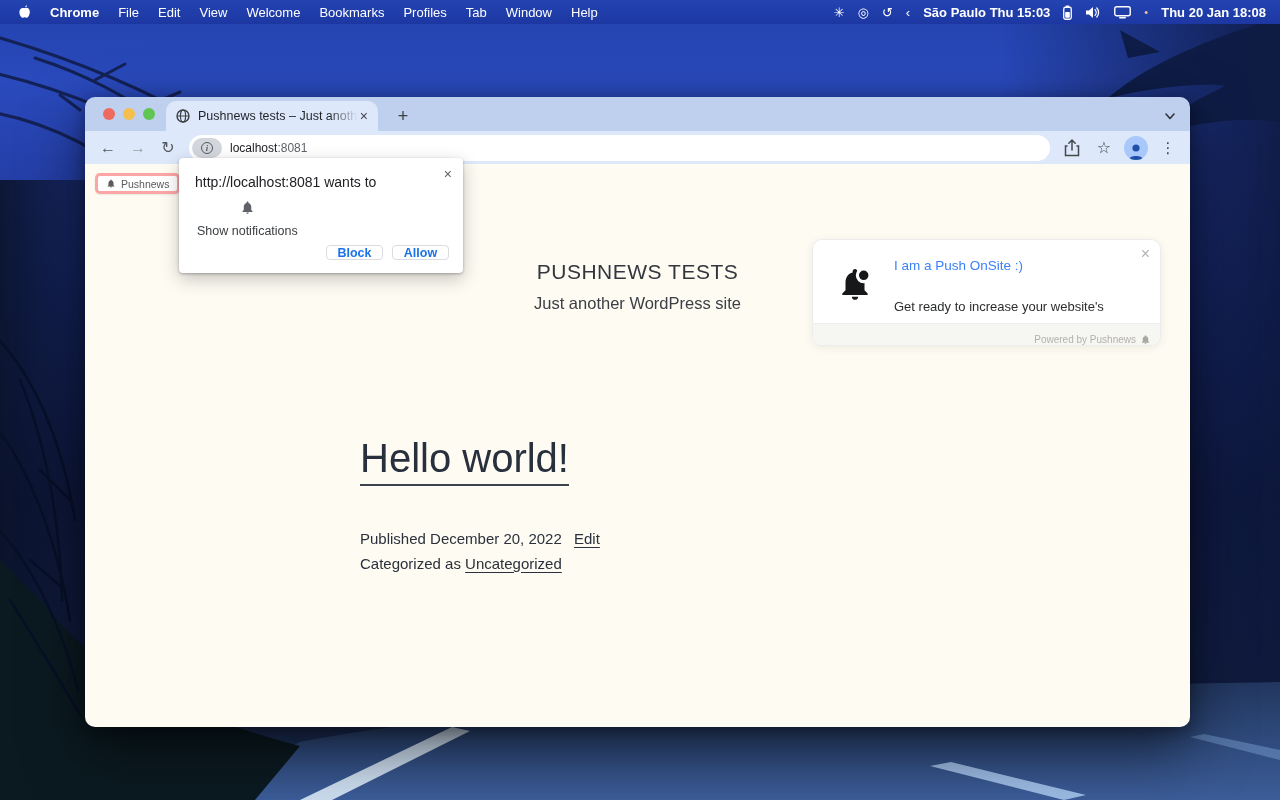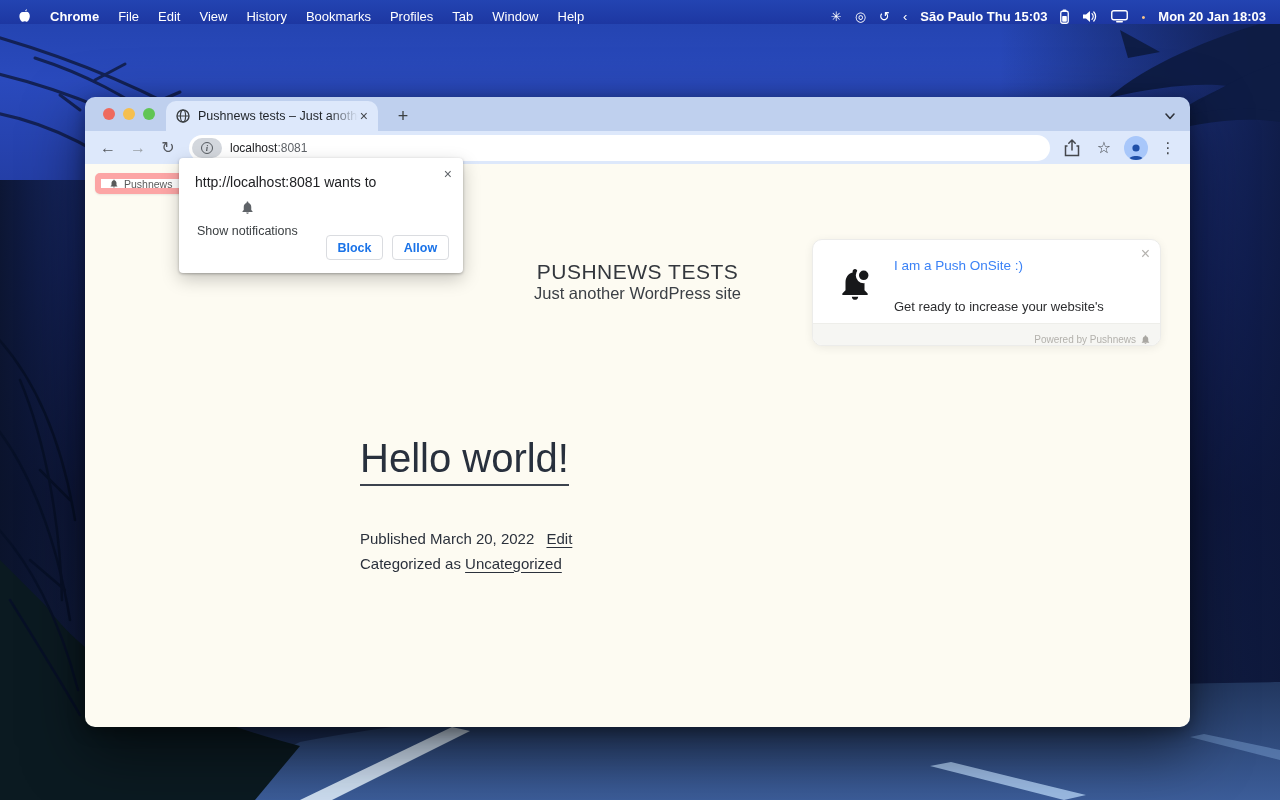--- a/index.html
+++ b/index.html
@@ -5,21 +5,21 @@
   * { margin:0; padding:0; box-sizing:border-box; }
   html,body { width:1280px; height:800px; overflow:hidden; font-family:"Liberation Sans","DejaVu Sans",sans-serif; }
   body { position:relative; background:#16234f; }
 
   
   #wallpaper { position:absolute; inset:0; width:1280px; height:800px; }
 
   
   .menubar { position:absolute; top:0; left:0; width:1280px; height:24px;
     background:linear-gradient(180deg,#2344b2,#1d37a2); color:#fff;
-    display:flex; align-items:flex-end; justify-content:space-between;
+    display:flex; align-items:center; justify-content:space-between;
     font-size:13px; z-index:30; }
   .menubar-left { display:flex; align-items:center; gap:19px; padding-left:18px; }
   .menubar-left .mb-item { cursor:default; white-space:nowrap; }
   .mb-app { font-weight:700; }
   .menubar-right { display:flex; align-items:center; gap:13px; padding-right:14px; }
   .mb-glyph { font-size:13px; line-height:1; }
   .mb-clock, .mb-date { font-size:13px; white-space:nowrap;font-weight:bold; }
   .status-dot { color:#f6c489; font-size:11px; }
 
   
@@ -58,44 +58,44 @@
   .toolbar-right { display:flex; align-items:center; gap:8px; }
   .tb-icon { width:24px; height:24px; display:flex; align-items:center; justify-content:center;
     color:#44474c; font-size:16px; }
   .avatar { width:24px; height:24px; border-radius:50%; background:#a8c7fa; display:flex; align-items:flex-end; justify-content:center; overflow:hidden; }
   .dots { font-size:15px; color:#44474c; letter-spacing:0; }
 
   
   .page { position:relative; height:563px; background:#fdfbf2; }
 
   .pn-badge { position:absolute; left:10px; top:9px; height:21px; background:#fff;
-    border:6px solid #fca5a5; border-radius:5px; box-shadow:0 1px 2px rgba(0,0,0,.08);
+    border:3px solid #fca5a5; border-radius:5px; box-shadow:0 1px 2px rgba(0,0,0,.08);
     display:flex; align-items:center; gap:5px; padding:0 8px; font-size:10.5px; color:#5a5a5a; }
 
   .site-header { position:absolute; top:96px; left:0; width:100%; text-align:center; color:#30353b; }
   .site-title { font-size:21px; font-weight:400; letter-spacing:.5px; color:#33373d; }
-  .site-tagline { font-size:16.5px; color:#3c4046; }
+  .site-tagline { font-size:16.5px; margin-top:10px; color:#3c4046; }
 
   .post { position:absolute; left:275px; top:272px; width:560px; color:#28303d; }
   .post-title { font-size:40px; font-weight:400; color:#28303d; }
   .post-title .u { display:inline-block; border-bottom:2px solid #3c434e; padding-bottom:3px; cursor:pointer; }
   .post-body { margin-top:40px; font-size:17px; line-height:30px; color:#2b313c; }
   .post-meta { margin-top:41px; font-size:15px; line-height:24.5px; color:#2b313c; }
   .meta-link { color:#2b313c; text-decoration:underline; text-underline-offset:3px; cursor:pointer; }
   .meta-row .gap { display:inline-block; width:8px; }
 
   
   .perm-dialog { position:absolute; left:179px; top:158px; width:284px; height:115px; background:#fff;
     border-radius:4px; box-shadow:0 1px 3px rgba(0,0,0,.28), 0 6px 18px rgba(0,0,0,.22); z-index:40; }
   .perm-close { position:absolute; top:8px; right:11px; font-size:14px; color:#5f6368; cursor:pointer; }
   .perm-title { position:absolute; left:16px; top:16px; font-size:14px; color:#202124; }
   .perm-row { position:absolute; left:18px; top:42px; display:flex; align-items:center; gap:9px;
     font-size:12.5px; color:#3c4043;flex-direction:column; }
   .perm-buttons { position:absolute; right:14px; bottom:13px; display:flex; gap:9px; }
-  .perm-btn { min-width:57px; height:25px; background:#fff; border:1px solid #dadce0; border-radius:4px;
+  .perm-btn { min-width:57px; height:15px; background:#fff; border:1px solid #dadce0; border-radius:4px;
     color:#1a73e8; font-size:12.5px; font-weight:600; display:flex; align-items:center; justify-content:center;
     padding:0 10px; cursor:pointer; font-family:inherit; }
 
   
   .push-prompt { position:absolute; left:727px; top:75px; width:349px; height:107px; background:#fff;
     border:1px solid #ececea; border-radius:10px; box-shadow:0 2px 10px rgba(0,0,0,.07); z-index:20; }
   .pp-close { position:absolute; top:5px; right:10px; font-size:16px; color:#b4b2ae; cursor:pointer; }
   .pp-bell { position:absolute; left:23px; top:25px; }
   .pp-text { position:absolute; left:81px; top:18px; width:258px; }
   .pp-title { font-size:13.5px; font-weight:400; color:#3b82f6; }
@@ -177,21 +177,21 @@
     <span style="display:flex;">
       <svg width="13" height="15" viewBox="0 0 17 20" fill="#fff">
         <path d="M9.4,2.9 C9.4,1.5 10.5,0.4 11.8,0.2 C11.9,1.6 10.7,2.8 9.4,2.9 Z"></path>
         <path d="M8.6,4.1 C9,4.1 9.7,3.7 10.8,3.7 C14.1,3.7 15.6,6.6 15.6,9.3 C15.6,13 13.2,17 11.3,17 C10.3,17 9.9,16.4 8.8,16.4 C7.8,16.4 7.2,17 6.3,17 C4.4,17 1.7,13.3 1.7,9.5 C1.7,6.6 3.5,4 6.3,4 C7.3,4 8.1,4.1 8.6,4.1 Z"></path>
       </svg>
     </span>
     <span class="mb-item mb-app">Chrome</span>
     <span class="mb-item">File</span>
     <span class="mb-item">Edit</span>
     <span class="mb-item">View</span>
-    <span class="mb-item">History</span>
+    <span class="mb-item">Welcome</span>
     <span class="mb-item">Bookmarks</span>
     <span class="mb-item">Profiles</span>
     <span class="mb-item">Tab</span>
     <span class="mb-item">Window</span>
     <span class="mb-item">Help</span>
   </div>
   <div class="menubar-right">
     <span class="mb-glyph">✳</span>
     <span class="mb-glyph">◎</span>
     <span class="mb-glyph">↺</span>
@@ -210,21 +210,21 @@
         <path d="M10,3.6 A4.2,4.2 0 0 1 10,9.4 M11.8,2 A6.6,6.6 0 0 1 11.8,11" stroke="#fff" stroke-width="1.3" fill="none" stroke-linecap="round"></path>
       </svg>
     </span>
     <span style="display:flex;">
       <svg width="17" height="13" viewBox="0 0 17 13">
         <rect x="0.75" y="0.75" width="15.5" height="9" rx="2" fill="none" stroke="#fff" stroke-width="1.4"></rect>
         <rect x="5" y="11" width="7" height="1.6" rx="0.8" fill="#fff"></rect>
       </svg>
     </span>
     <span class="status-dot">•</span>
-    <span class="mb-date">Mon 20 Jan 18:03</span>
+    <span class="mb-date">Thu 20 Jan 18:08</span>
   </div>
 </div>
 
 <div class="window">
 
   <div class="tabstrip">
     <div class="traffic">
       <span class="light red"></span>
       <span class="light yellow"></span>
       <span class="light green"></span>
@@ -288,21 +288,21 @@
 
     <div class="site-header">
       <div class="site-title">PUSHNEWS TESTS</div>
       <div class="site-tagline">Just another WordPress site</div>
     </div>
 
     <div class="post">
       <h1 class="post-title"><span class="u">Hello world!</span></h1>
       <div class="post-meta">
         <div class="meta-row">
-          <span>Published March 20, 2022</span><span class="gap"></span>
+          <span>Published December 20, 2022</span><span class="gap"></span>
           <span class="meta-link">Edit</span>
         </div>
         <div class="meta-row">
           <span>Categorized as</span>
           <span class="meta-link">Uncategorized</span>
         </div>
       </div>
     </div>
 
     <div class="push-prompt">

